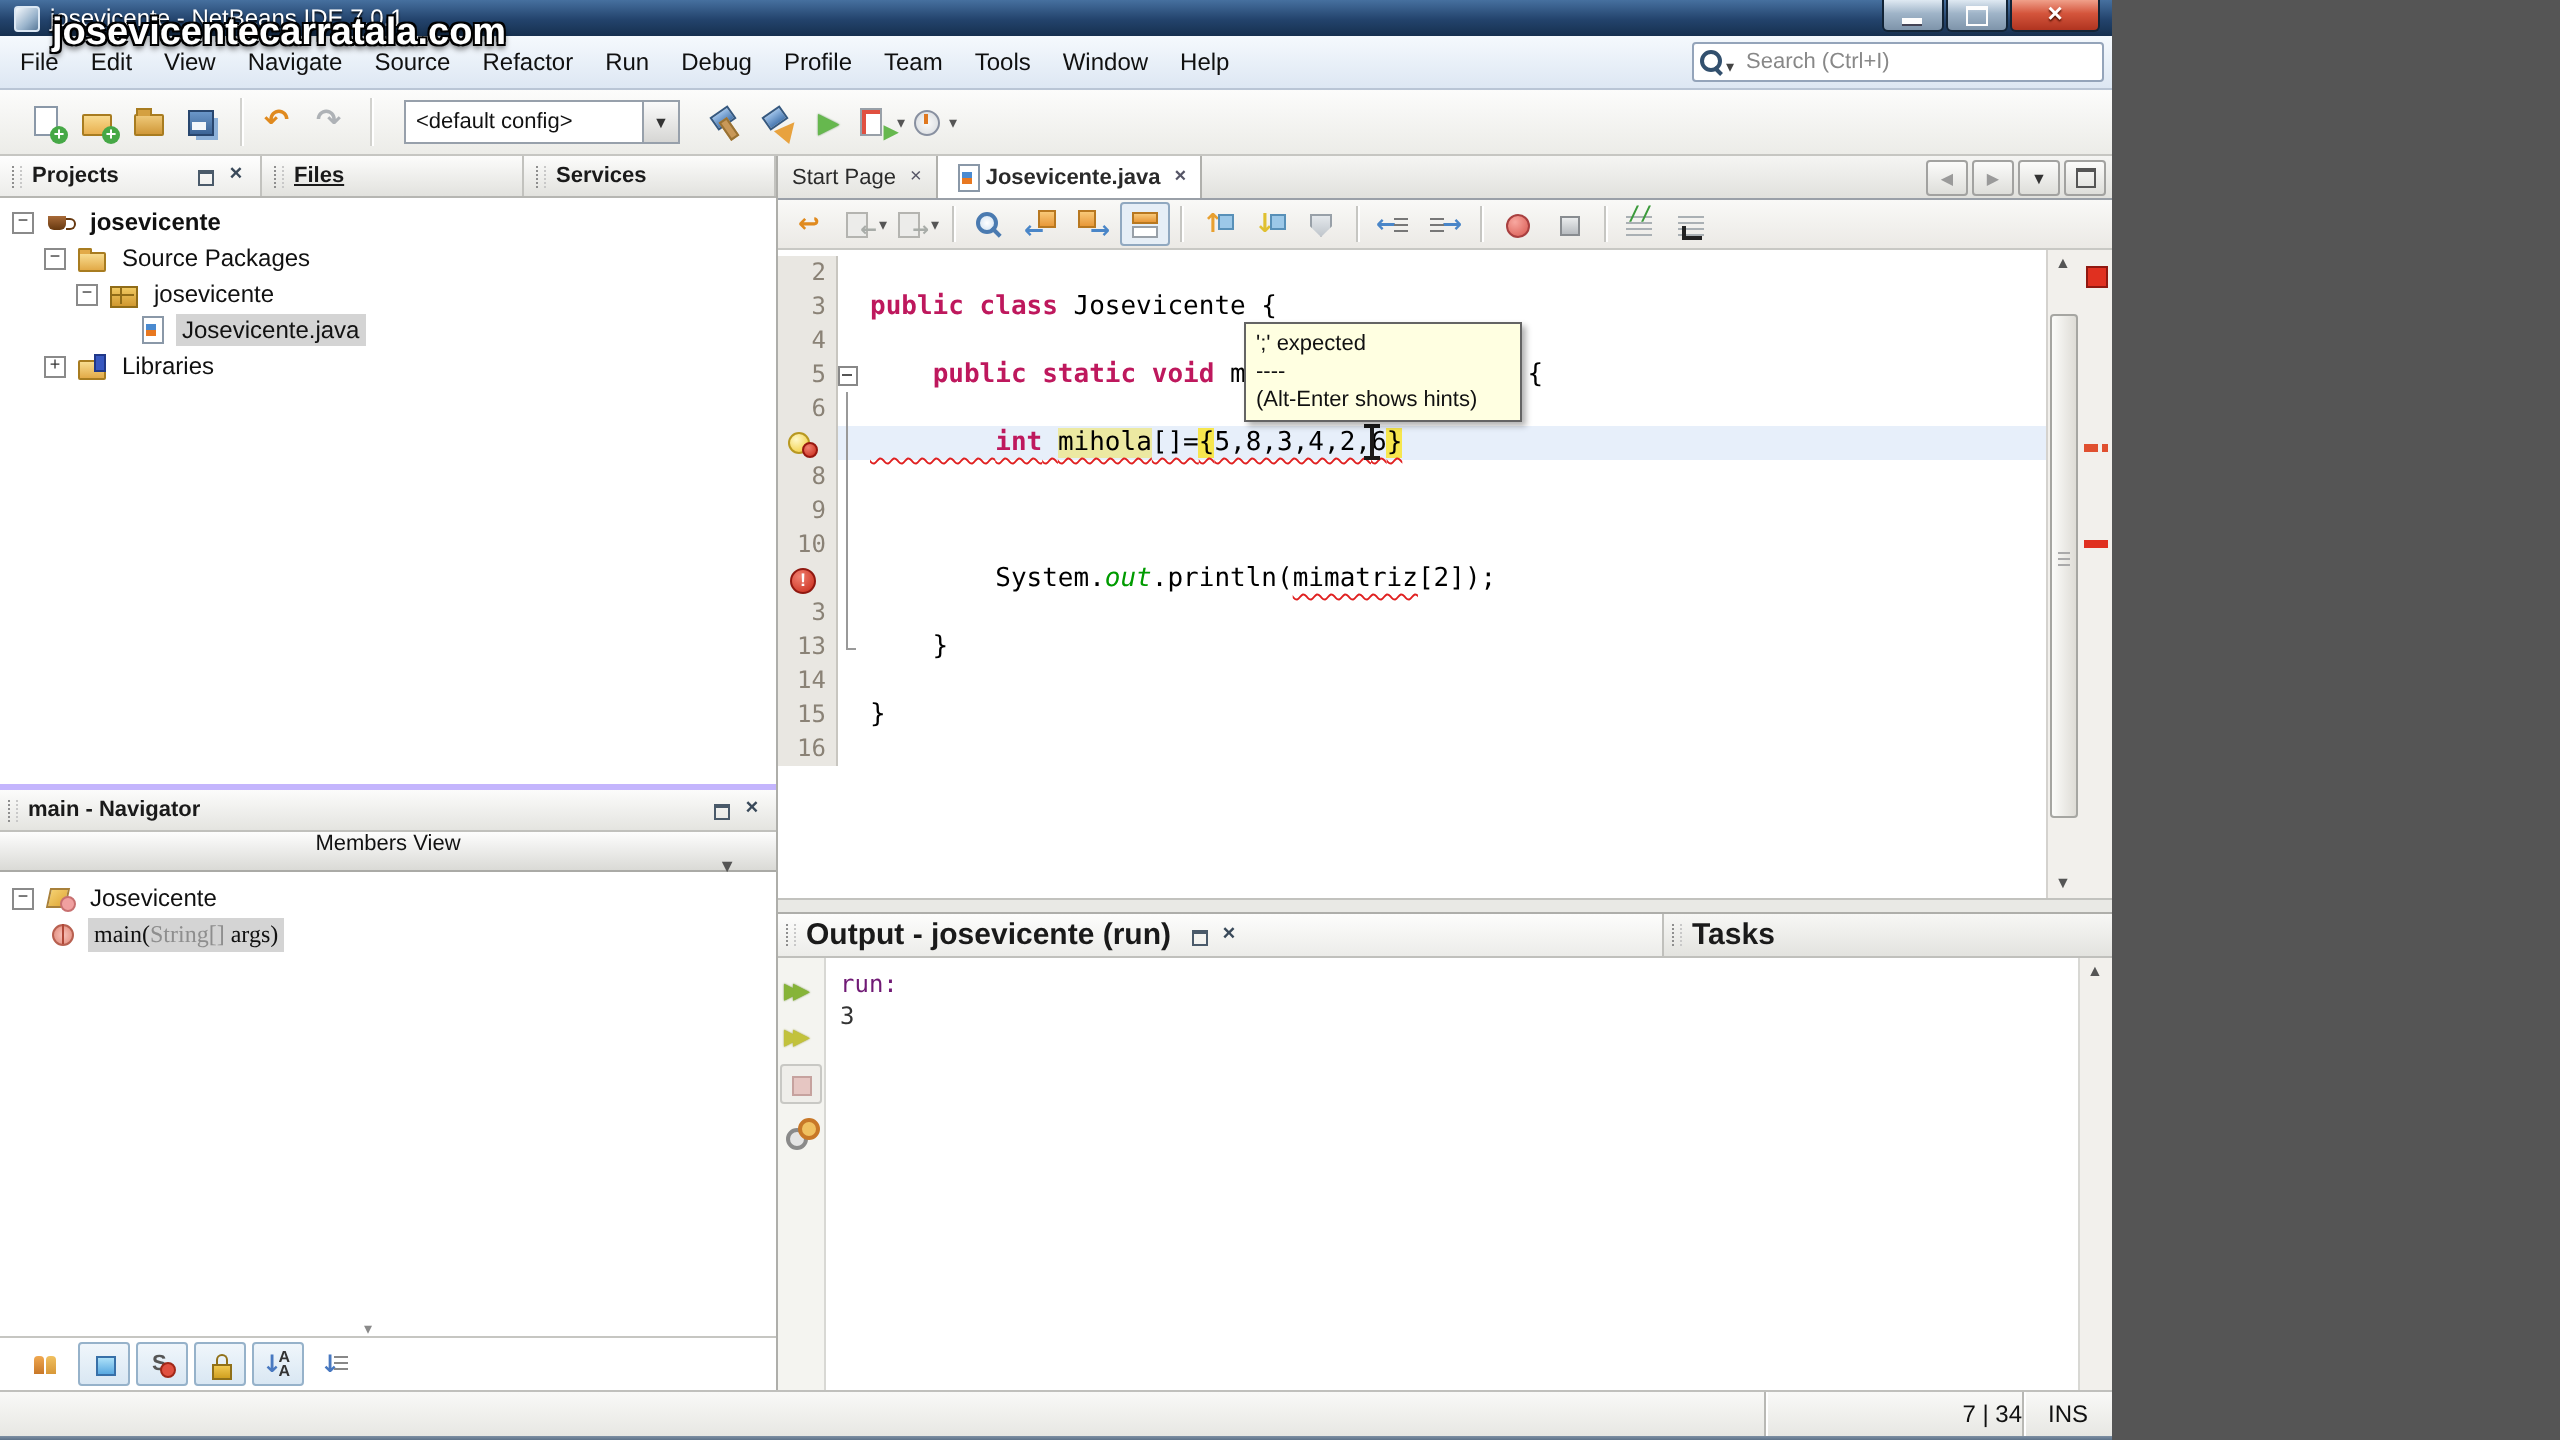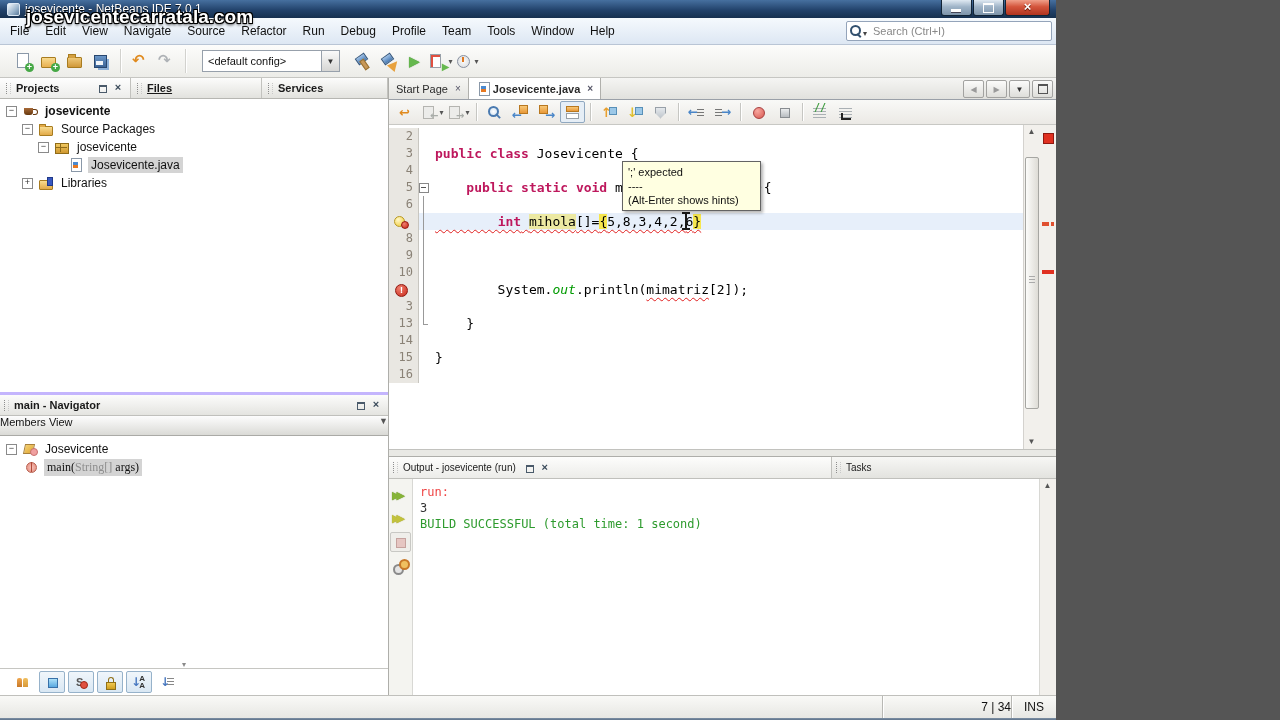--- a/index.html
+++ b/index.html
@@ -92,21 +92,21 @@
      background:linear-gradient(90deg,transparent 5px,#906c18 5px,#906c18 6px,transparent 6px),linear-gradient(transparent 4px,#906c18 4px,#906c18 5px,transparent 5px);}
   .ti-java-file::before{content:"";position:absolute;left:3px;top:1px;width:9px;height:12px;background:#fff;border:1px solid #8a98a8;}
   .ti-java-file::after{content:"";position:absolute;left:5px;top:8px;width:5px;height:3px;background:#e87820;box-shadow:0 -3px 0 #4a8ad0;}
   .ti-class::before{content:"";position:absolute;left:2px;top:3px;width:8px;height:8px;background:linear-gradient(135deg,#f4d070,#e0a838);transform:skewX(-12deg);border:1px solid #a8803a;}
   .ti-class::after{content:"";position:absolute;left:8px;top:7px;width:6px;height:6px;border-radius:50%;background:#f0a0a0;border:1px solid #c87070;}
   .ti-method::before{content:"";position:absolute;left:2px;top:3px;width:9px;height:9px;border-radius:50%;background:radial-gradient(#f8c2ba,#e08878);border:1px solid #b86050;}
   .ti-method::after{content:"";position:absolute;left:7px;top:3px;width:1px;height:10px;background:#b04838;}
   
   .navigator{flex:1;display:flex;flex-direction:column;min-height:0;}
   .navhead{height:20px;background:linear-gradient(#fcfcfb,#e4e4e0);border-bottom:1px solid #c0c0bc;display:flex;align-items:center;padding:0 6px 0 4px;font-size:11px;font-weight:bold;color:#1a1a1a;}
-  .navcombo{height:19px;background:linear-gradient(#fdfdfd,#dadad6);border-bottom:1px solid #aaaaa6;display:flex;align-items:flex-start;font-size:11px;padding:0 0;color:#111;}
+  .navcombo{height:19px;background:linear-gradient(#fdfdfd,#dadad6);border-bottom:1px solid #aaaaa6;display:flex;align-items:center;font-size:11px;padding:0 20px;color:#111;flex-direction:column;}
   .navcombo .dd{margin-left:auto;font-size:9px;}
   .navtree{flex:1;padding-top:4px;font-size:12px;background:#fff;overflow:hidden;}
   .navfilter{height:26px;border-top:1px solid #c6c6c2;background:linear-gradient(#f8f8f6,#ececе8);display:flex;align-items:center;gap:3px;padding:0 10px;position:relative;}
   .navcollapse{position:absolute;top:-9px;left:182px;font-size:8px;color:#8a8a8a;}
   .fbtn{width:24px;height:20px;display:flex;align-items:center;justify-content:center;border:1px solid transparent;border-radius:2px;}
   .fbtn.pressed{border:1px solid #96b2ca;background:linear-gradient(#f0f6fb,#d9e7f3);}
   .fi{width:16px;height:16px;position:relative;display:block;}
   .fi-inherited-members::before{content:"";position:absolute;left:2px;top:4px;width:5px;height:9px;background:linear-gradient(#f0a850,#c87828);border-radius:2px 2px 0 0;}
   .fi-inherited-members::after{content:"";position:absolute;left:8px;top:4px;width:5px;height:9px;background:linear-gradient(#f0c060,#d89838);border-radius:2px 2px 0 0;}
   .fi-fields::before{content:"";position:absolute;left:4px;top:4px;width:8px;height:8px;background:linear-gradient(#ace0f8,#58a8e0);border:1px solid #3870a8;}
@@ -192,21 +192,21 @@
   .sbthumb::after{content:"";position:absolute;left:3px;right:3px;top:118px;height:8px;background:repeating-linear-gradient(#aaa 0 1px,transparent 1px 3px);}
   .estripe{position:absolute;right:0;top:0;bottom:0;width:16px;background:#f2f0ec;}
   .em{position:absolute;background:#e03020;}
   .em-top{top:8px;left:3px;width:9px;height:9px;border:1px solid #901810;}
   .em-1{top:97px;left:2px;width:12px;height:4px;background:linear-gradient(90deg,#e05030 0 7px,transparent 7px 9px,#e05030 9px);}
   .em-2{top:145px;left:2px;width:12px;height:4px;}
   .hsplit{height:6px;background:#e9e9e5;border-top:1px solid #c2c2be;border-bottom:1px solid #aeaeaa;}
   
   .output{height:238px;display:flex;flex-direction:column;background:#fff;}
   .ohead{height:21px;display:flex;background:linear-gradient(#f7f7f5,#e3e3df);border-bottom:1px solid #c0c0bc;}
-  .otab{display:flex;align-items:center;padding:0 6px 0 4px;font-size:10px;font-weight:normal;color:#1a1a1a;}
+  .otab{display:flex;align-items:center;padding:0 6px 0 4px;font-size:15px;font-weight:bold;color:#1a1a1a;}
   .otab.active{flex:0 0 432px;background:linear-gradient(#fdfdfc,#ecece9);border-right:1px solid #c0c0bc;}
   .otab.tasks{flex:1;}
   .obody{flex:1;display:flex;min-height:0;}
   .orail{width:23px;flex:none;border-right:1px solid #d8d8d4;background:#f4f4f0;display:flex;flex-direction:column;align-items:center;padding-top:7px;gap:5px;}
   .obtn{width:19px;height:18px;display:flex;align-items:center;justify-content:center;}
   .obtn.disabled{border:1px solid #c8c8c4;background:#efeeea;border-radius:2px;}
   .oi{width:17px;height:17px;position:relative;display:block;}
   .oi-rerun::before{content:"▶▶";position:absolute;left:0;top:0;color:#86b438;font:bold 11px/17px "DejaVu Sans",sans-serif;letter-spacing:-4px;text-shadow:0 0 1px #567c14;}
   .oi-rerun-with-different-parameters::before{content:"▶▶";position:absolute;left:0;top:0;color:#c2c23c;font:bold 11px/17px "DejaVu Sans",sans-serif;letter-spacing:-4px;text-shadow:0 0 1px #8c8c14;}
   .oi-stop::before{content:"";position:absolute;left:4px;top:4px;width:8px;height:8px;background:#e6c6c2;border:1px solid #c6a29e;}
@@ -606,23 +606,22 @@
                 <span class="oi oi-rerun-with-different-parameters"></span>
               </div>
               <div class="obtn disabled">
                 <span class="oi oi-stop"></span>
               </div>
               <div class="obtn">
                 <span class="oi oi-ant-settings"></span>
               </div>
             </div>
           <div class="otext">
-              <div class="oline" style="color: #ef4444;">run:</div>
+              <div class="oline" style="color: #701a75;">run:</div>
               <div class="oline" style="color: rgb(51, 51, 51);">3</div>
-              <div class="oline" style="color: rgb(46, 155, 46);">BUILD SUCCESSFUL (total time: 1 second)</div>
             </div>
           <div class="osb">
             <div class="sbarr" style="top:1px">▲</div>
           </div>
         </div>
       </div>
     </div>
   </div>
 
   <div class="statusbar">

